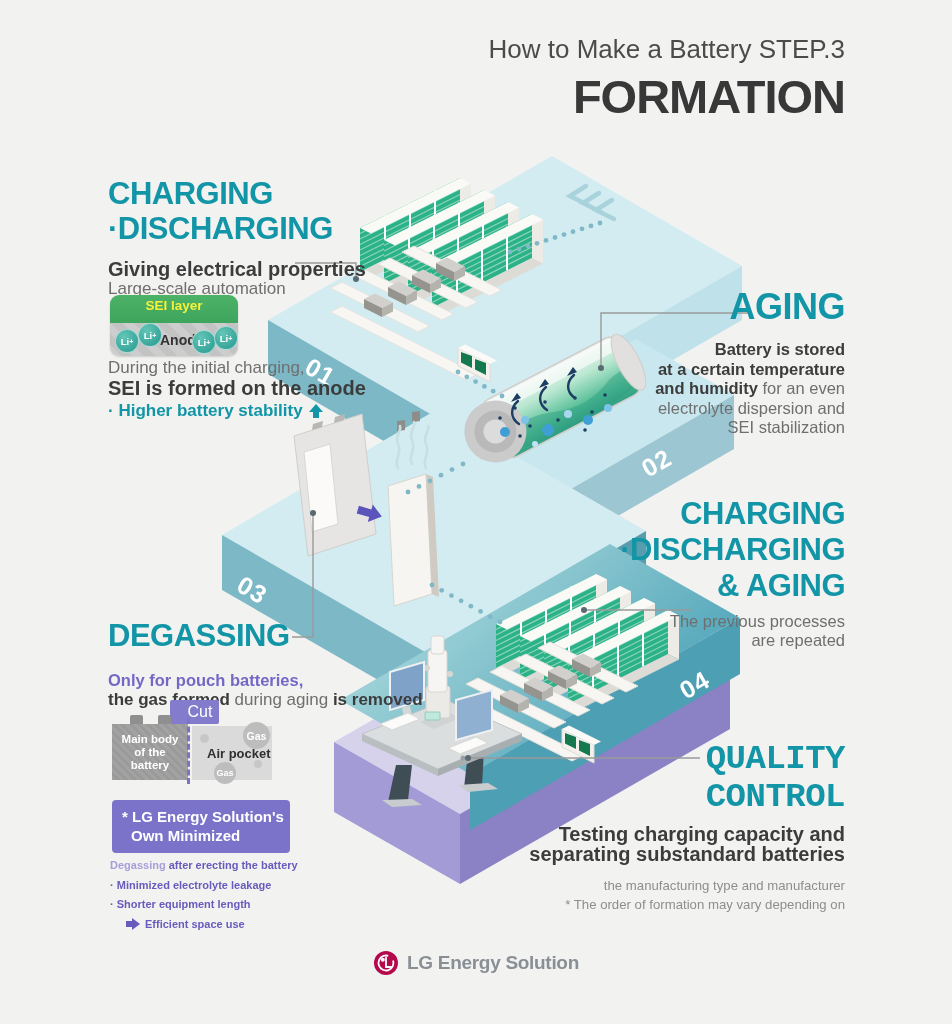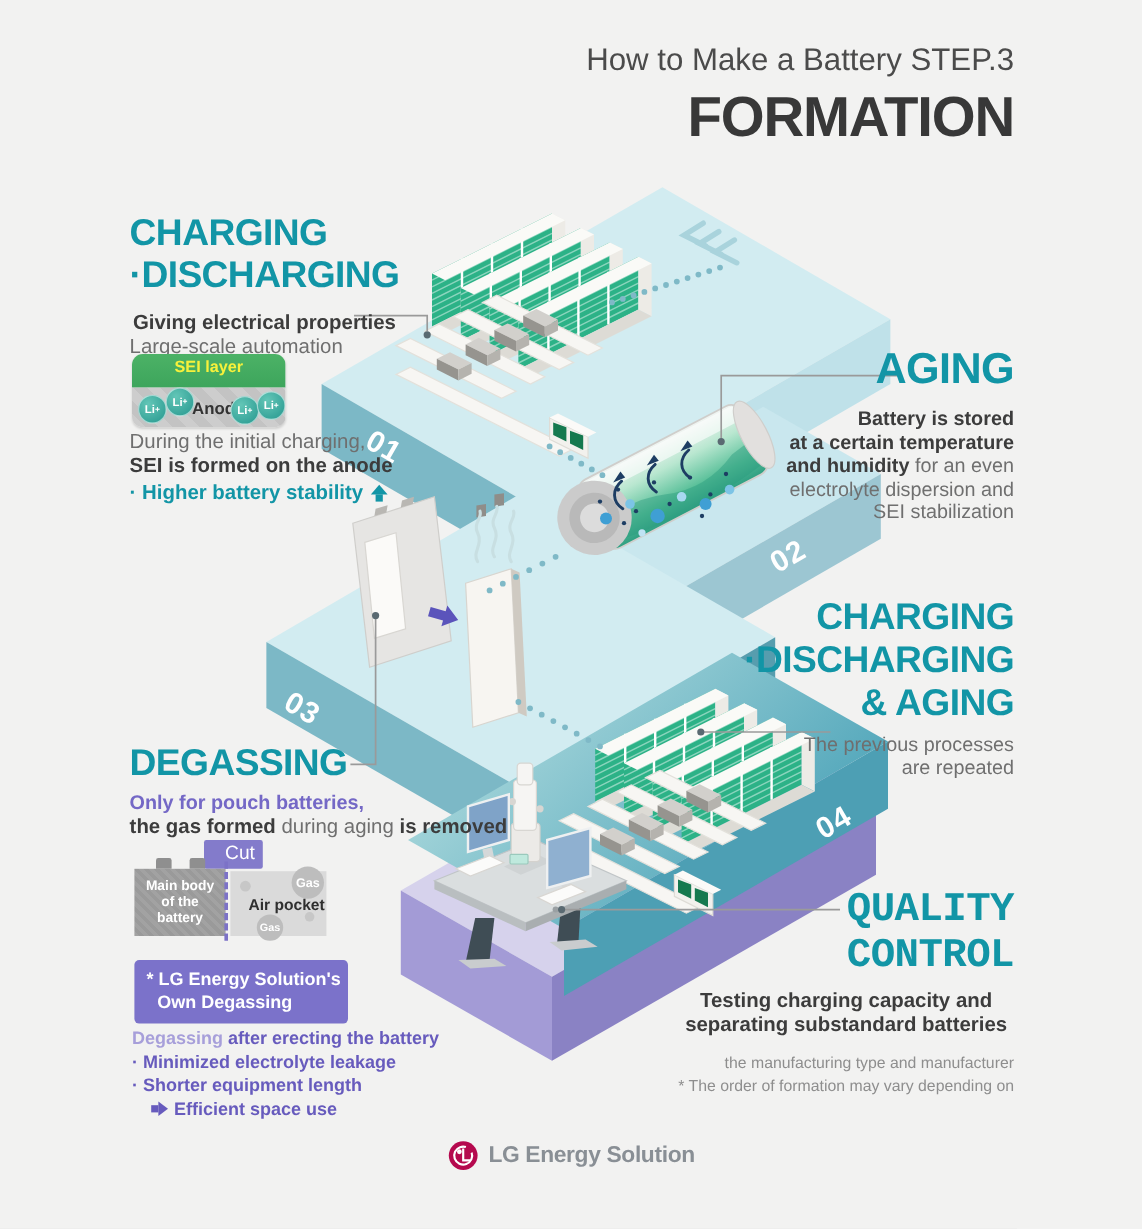--- a/index.html
+++ b/index.html
@@ -9,21 +9,21 @@
   svg text{font-family:"Liberation Sans",sans-serif;}
 
   
   .title-block{right:107px;top:34px;text-align:right;}
   .title-kicker{font-size:26px;color:#4b4b4b;letter-spacing:0;}
   .title-main{font-size:47px;font-weight:bold;color:#383838;letter-spacing:-1px;margin-top:4px;}
 
   
   .h-teal{color:#1295a6;font-weight:bold;font-size:31px;line-height:35px;letter-spacing:-0.5px;}
   .h-teal-sm{color:#1295a6;font-weight:bold;font-size:36px;line-height:38px;letter-spacing:-0.5px;}
-  .b-dark{color:#3c3c3c;font-weight:bold;font-size:17px;line-height:20px;text-align:center;}
+  .b-dark{color:#3c3c3c;font-weight:bold;font-size:20px;line-height:20px;}
   .r-gray{color:#6f6f6f;font-size:17px;line-height:20px;}
   .t-teal{color:#1295a6;font-weight:bold;font-size:17px;}
   .p-purple{color:#7468c6;font-weight:bold;font-size:16.5px;line-height:20px;}
   .note{color:#8e8e8e;font-size:13.2px;line-height:19px;}
 
   .sec-charging{left:108px;top:176px;}
   .sec-aging{right:107px;top:288px;text-align:right;}
   .aging-body{margin-top:14px;font-size:16.5px;line-height:19.5px;color:#6f6f6f;}
   .aging-body b{color:#3c3c3c;}
   .sec-cda{right:107px;top:496px;text-align:right;}
@@ -62,21 +62,21 @@
              display:flex;flex-direction:column;justify-content:center;}
   .cut-line{position:absolute;left:75px;top:20px;height:66px;border-left:3px dashed #7c72c7;}
   .batt-right{position:absolute;left:80px;top:28px;width:80px;height:54px;background:#dadada;}
   .air-label{position:absolute;left:15px;top:20px;color:#2f2f2f;font-weight:bold;font-size:13px;}
   .gas-circle{position:absolute;border-radius:50%;background:#bdbdbd;color:#fff;font-weight:bold;
               display:flex;align-items:center;justify-content:center;}
   .gas-dot{position:absolute;border-radius:50%;background:#c7c7c7;}
 
   .tech-box{left:112px;top:800px;width:162px;background:#7b72ca;border-radius:4px;
             padding:7px 6px 8px 10px;color:#fff;font-weight:bold;font-size:15px;line-height:19px;}
-  .deg-list{left:110px;top:856px;font-size:15px;line-height:19.5px;font-weight:bold;color:#675bbd;}
+  .deg-list{left:110px;top:856px;font-size:11px;line-height:19.5px;font-weight:bold;color:#675bbd;}
   .deg-light{color:#a79fda;}
   .indent{margin-left:16px;display:flex;align-items:center;}
 
   
   .arr-up{display:inline-flex;flex-direction:column;align-items:center;margin-left:6px;vertical-align:-2px;}
   .arr-up .head{width:0;height:0;border-left:7px solid transparent;border-right:7px solid transparent;
                 border-bottom:8px solid #1295a6;}
   .arr-up .stem{width:6px;height:6px;background:#1295a6;}
   .arr-right{display:inline-flex;align-items:center;margin-right:5px;}
   .arr-right .stem{width:6px;height:6px;background:#675bbd;}
@@ -392,21 +392,21 @@
     <div class="h-teal">·DISCHARGING</div>
     <div class="h-teal">&amp; AGING</div>
     <div class="cda-sub">
       <div>The previous processes</div>
       <div>are repeated</div>
     </div>
   </div>
 
   <div class="abs sec-degassing">
     <div class="h-teal">DEGASSING</div>
-    <div class="p-purple" style="margin-top:6px;">Only for pouch batteries,</div>
+    <div class="p-purple" style="margin-top:17px;">Only for pouch batteries,</div>
     <div class="r-gray">
       <b style="color:#3c3c3c;">the gas formed</b><span> during aging </span><b style="color:#3c3c3c;">is removed</b>
     </div>
   </div>
 
   <div class="abs deg-batt">
     <div class="cut-badge">Cut</div>
     <div class="batt-term" style="left:18px;"></div>
     <div class="batt-term" style="left:46px;"></div>
     <div class="batt-left">
@@ -423,21 +423,21 @@
           <span>Gas</span>
         </span>
       <span class="gas-dot" style="width:9px;height:9px;left:8px;top:8px;"></span>
       <span class="gas-dot" style="width:8px;height:8px;right:10px;bottom:12px;"></span>
       <span class="air-label">Air pocket</span>
     </div>
   </div>
 
   <div class="abs tech-box">
     <div>* LG Energy Solution's</div>
-    <div style="padding-left:9px;">Own Degassing</div>
+    <div style="padding-left:9px;">Own Minimized</div>
   </div>
 
   <div class="abs deg-list">
     <div><span class="deg-light">Degassing</span><span> after erecting the battery</span></div>
     <div>· Minimized electrolyte leakage</div>
     <div>· Shorter equipment length</div>
     <div class="indent">
       <span class="arr-right">
           <span class="stem"></span>
           <span class="head"></span>

